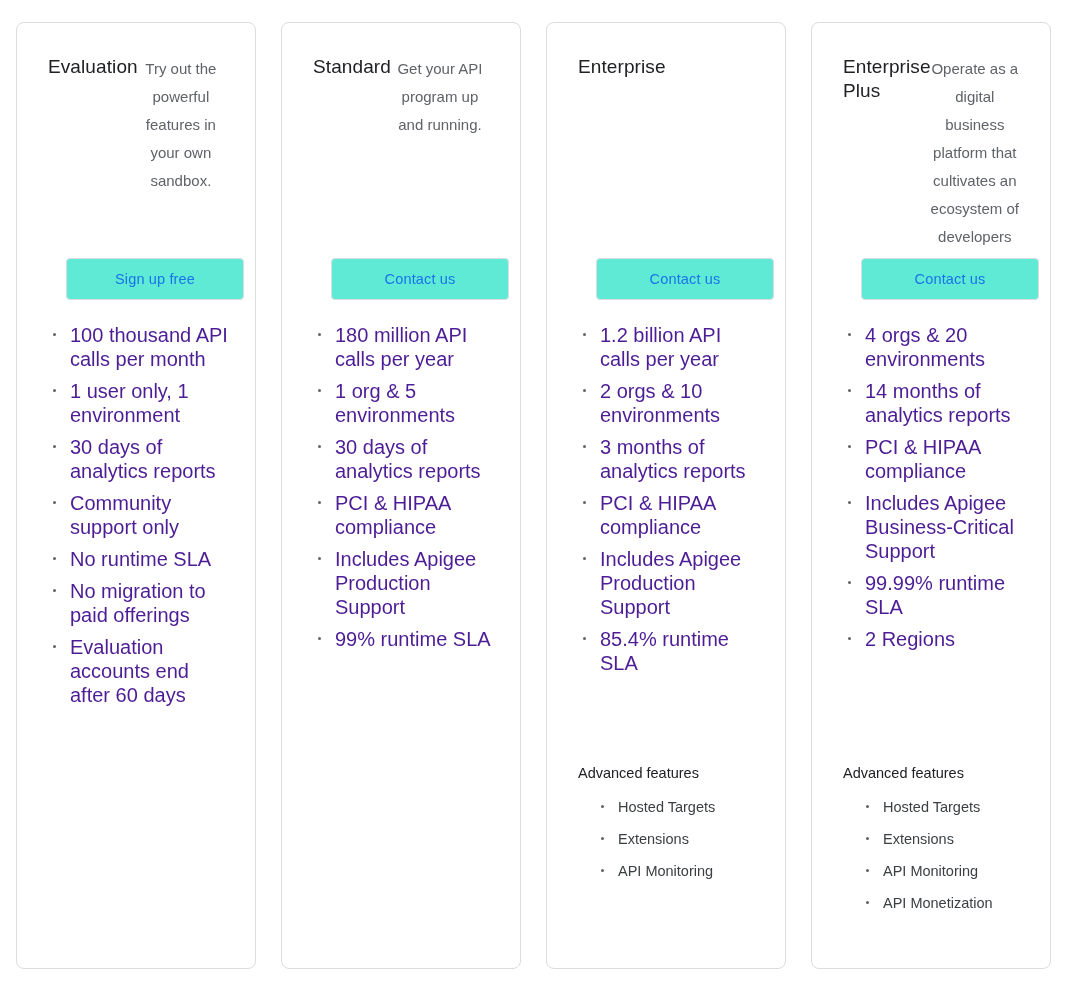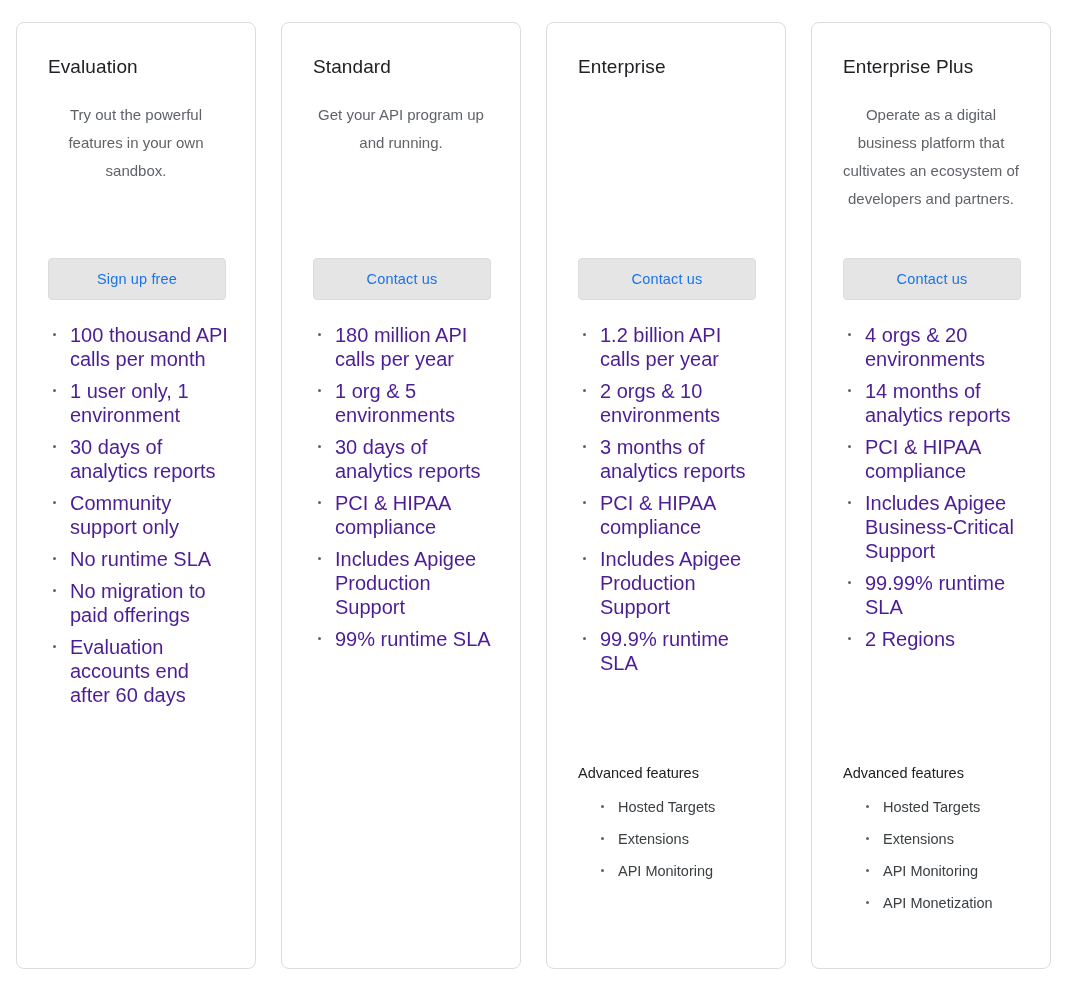--- a/index.html
+++ b/index.html
@@ -23,21 +23,21 @@
   }
 
   .plan-card {
     width: 240px;
     height: 947px;
     background: #ffffff;
     border: 1px solid #dadce0;
     border-radius: 8px;
     padding: 32px 31px 0 31px;
     display: flex;
-    flex-direction: column;
+    flex-direction: row;
     position: relative;
   }
 
   .plan-title {
     font-size: 19px;
     line-height: 24px;
     color: #202124;
     font-weight: 400;
     letter-spacing: 0.1px;
     margin-bottom: 22px;
@@ -47,25 +47,25 @@
     font-size: 15px;
     line-height: 28px;
     color: #5f6368;
     font-weight: 400;
     text-align: center;
   }
 
   
   .cta-button {
     position: absolute;
-    left: 31px;
+    left: 49px;
     top: 235px;
     width: 178px;
     height: 42px;
-    background: #e5e5e5;
+    background: #5eead4;
     border: 1px solid #dadce0;
     border-radius: 4px;
     color: #1a73e8;
     font-family: "Liberation Sans", sans-serif;
     font-size: 14.5px;
     font-weight: 500;
     letter-spacing: 0.15px;
     cursor: pointer;
     display: flex;
     align-items: center;
@@ -179,21 +179,21 @@
 
   <div class="plan-card">
     <h2 class="plan-title">Enterprise</h2>
     <button class="cta-button">Contact us</button>
     <ul class="feature-list">
         <li>1.2 billion API calls per year</li>
         <li>2 orgs &amp; 10 environments</li>
         <li>3 months of analytics reports</li>
         <li>PCI &amp; HIPAA compliance</li>
         <li>Includes Apigee Production Support</li>
-        <li>99.9% runtime SLA</li>
+        <li>85.4% runtime SLA</li>
       </ul>
     <div class="advanced-section">
       <div class="advanced-heading">Advanced features</div>
       <ul class="advanced-list">
           <li>Hosted Targets</li>
           <li>Extensions</li>
           <li>API Monitoring</li>
         </ul>
     </div>
   </div>

